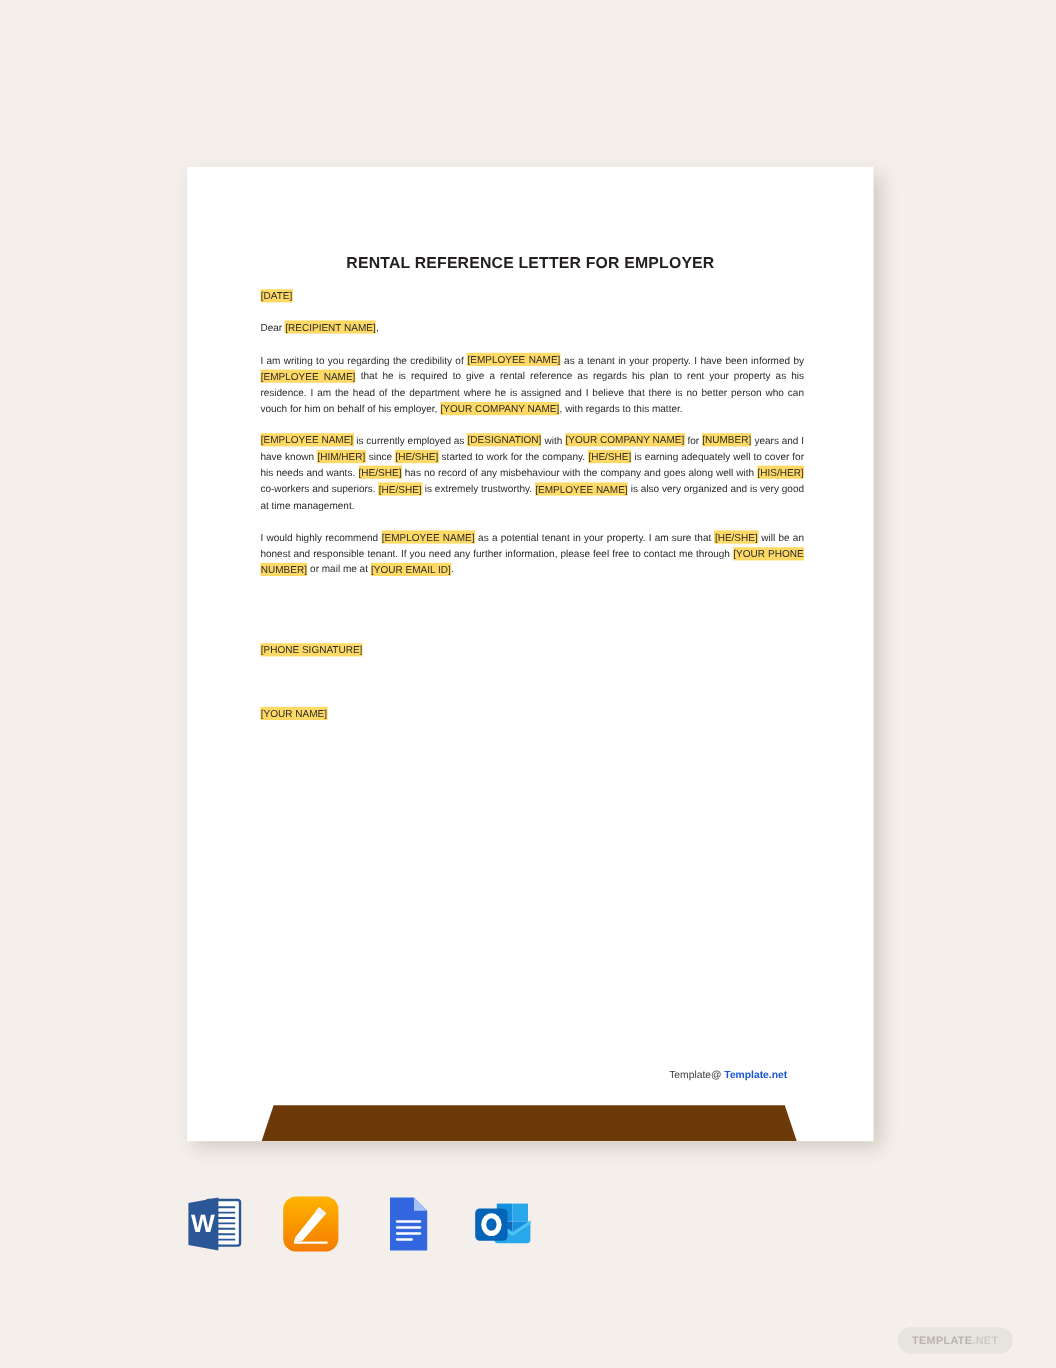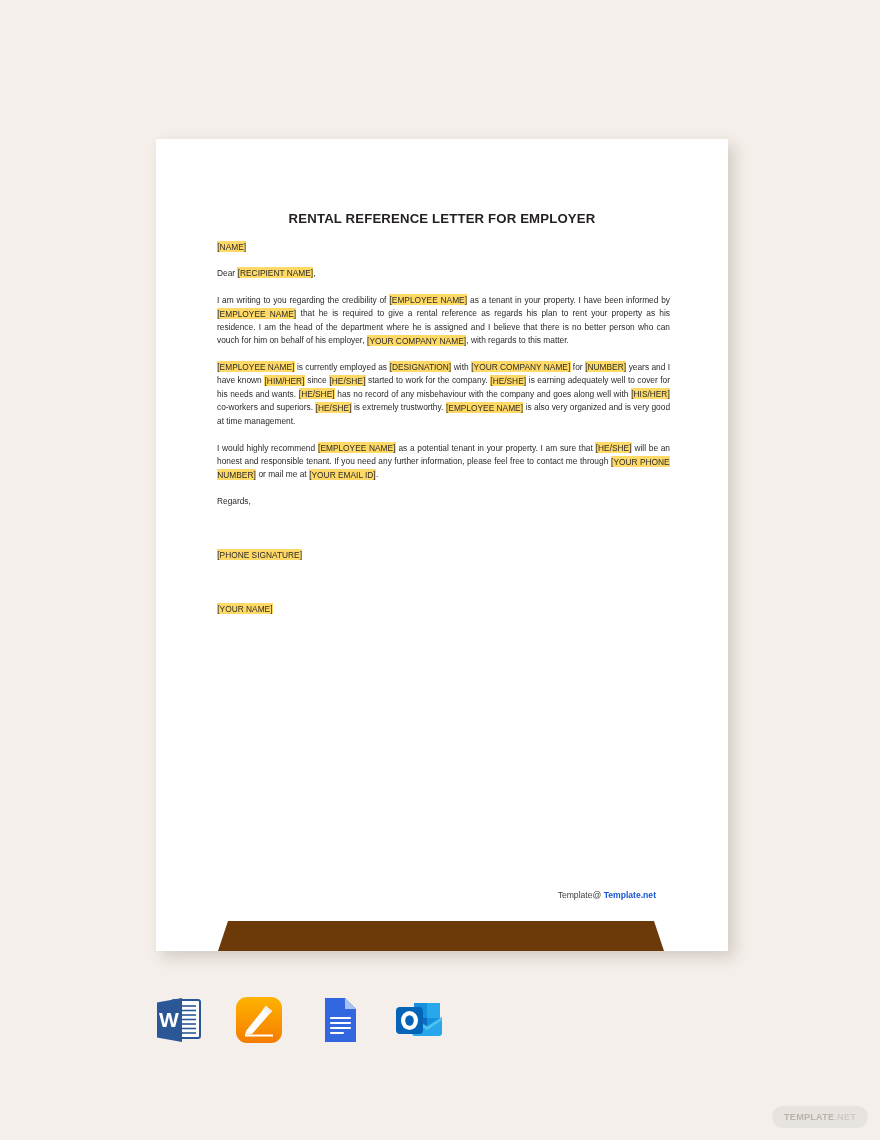--- a/index.html
+++ b/index.html
@@ -119,21 +119,21 @@
     align-items: center;
     justify-content: center;
   }
   .app-icon svg {
     display: block;
   }
 
   
   #watermark-badge {
     position: absolute;
-    left: 772px;
+    left: 748px;
     top: 1106px;
     width: 96px;
     height: 22px;
     border-radius: 11px;
     background: #e7e3de;
     display: flex;
     align-items: center;
     justify-content: center;
     font-size: 9px;
     letter-spacing: 0.3px;
@@ -151,21 +151,21 @@
 </head>
 <body>
 
 <div id="page-sheet">
 
   <div id="doc-title">RENTAL REFERENCE LETTER FOR EMPLOYER</div>
 
   <div id="letter-body">
 
     <p class="line-left">
-      <span class="hl">[NAME]</span>
+      <span class="hl">[DATE]</span>
     </p>
 
     <div class="para-gap"></div>
 
     <p class="line-left">
       <span>Dear </span><span class="hl">[RECIPIENT NAME]</span><span>,</span>
     </p>
 
     <div class="para-gap"></div>
 
@@ -174,21 +174,20 @@
     <div class="para-gap"></div>
 
     <p><span class="hl">[EMPLOYEE NAME]</span><span> is currently employed as </span><span class="hl">[DESIGNATION]</span><span> with </span><span class="hl">[YOUR COMPANY NAME]</span><span> for </span><span class="hl">[NUMBER]</span><span> years and I have known </span><span class="hl">[HIM/HER]</span><span> since </span><span class="hl">[HE/SHE]</span><span> started to work for the company. </span><span class="hl">[HE/SHE]</span><span> is earning adequately well to cover for his needs and wants. </span><span class="hl">[HE/SHE]</span><span> has no record of any misbehaviour with the company and goes along well with </span><span class="hl">[HIS/HER]</span><span> co-workers and superiors. </span><span class="hl">[HE/SHE]</span><span> is extremely trustworthy. </span><span class="hl">[EMPLOYEE NAME]</span><span> is also very organized and is very good at time management.</span></p>
 
     <div class="para-gap"></div>
 
     <p><span>I would highly recommend </span><span class="hl">[EMPLOYEE NAME]</span><span> as a potential tenant in your property. I am sure that </span><span class="hl">[HE/SHE]</span><span> will be an honest and responsible tenant. If you need any further information, please feel free to contact me through </span><span class="hl">[YOUR PHONE NUMBER]</span><span> or mail me at </span><span class="hl">[YOUR EMAIL ID]</span><span>.</span></p>
 
     <div class="para-gap"></div>
 
-    <p class="line-left">Regards,</p>
 
     <div class="gap-xl"></div>
 
     <p class="line-left">
       <span class="hl">[PHONE SIGNATURE]</span>
     </p>
 
     <div class="gap-xl"></div>
 
     <p class="line-left">

